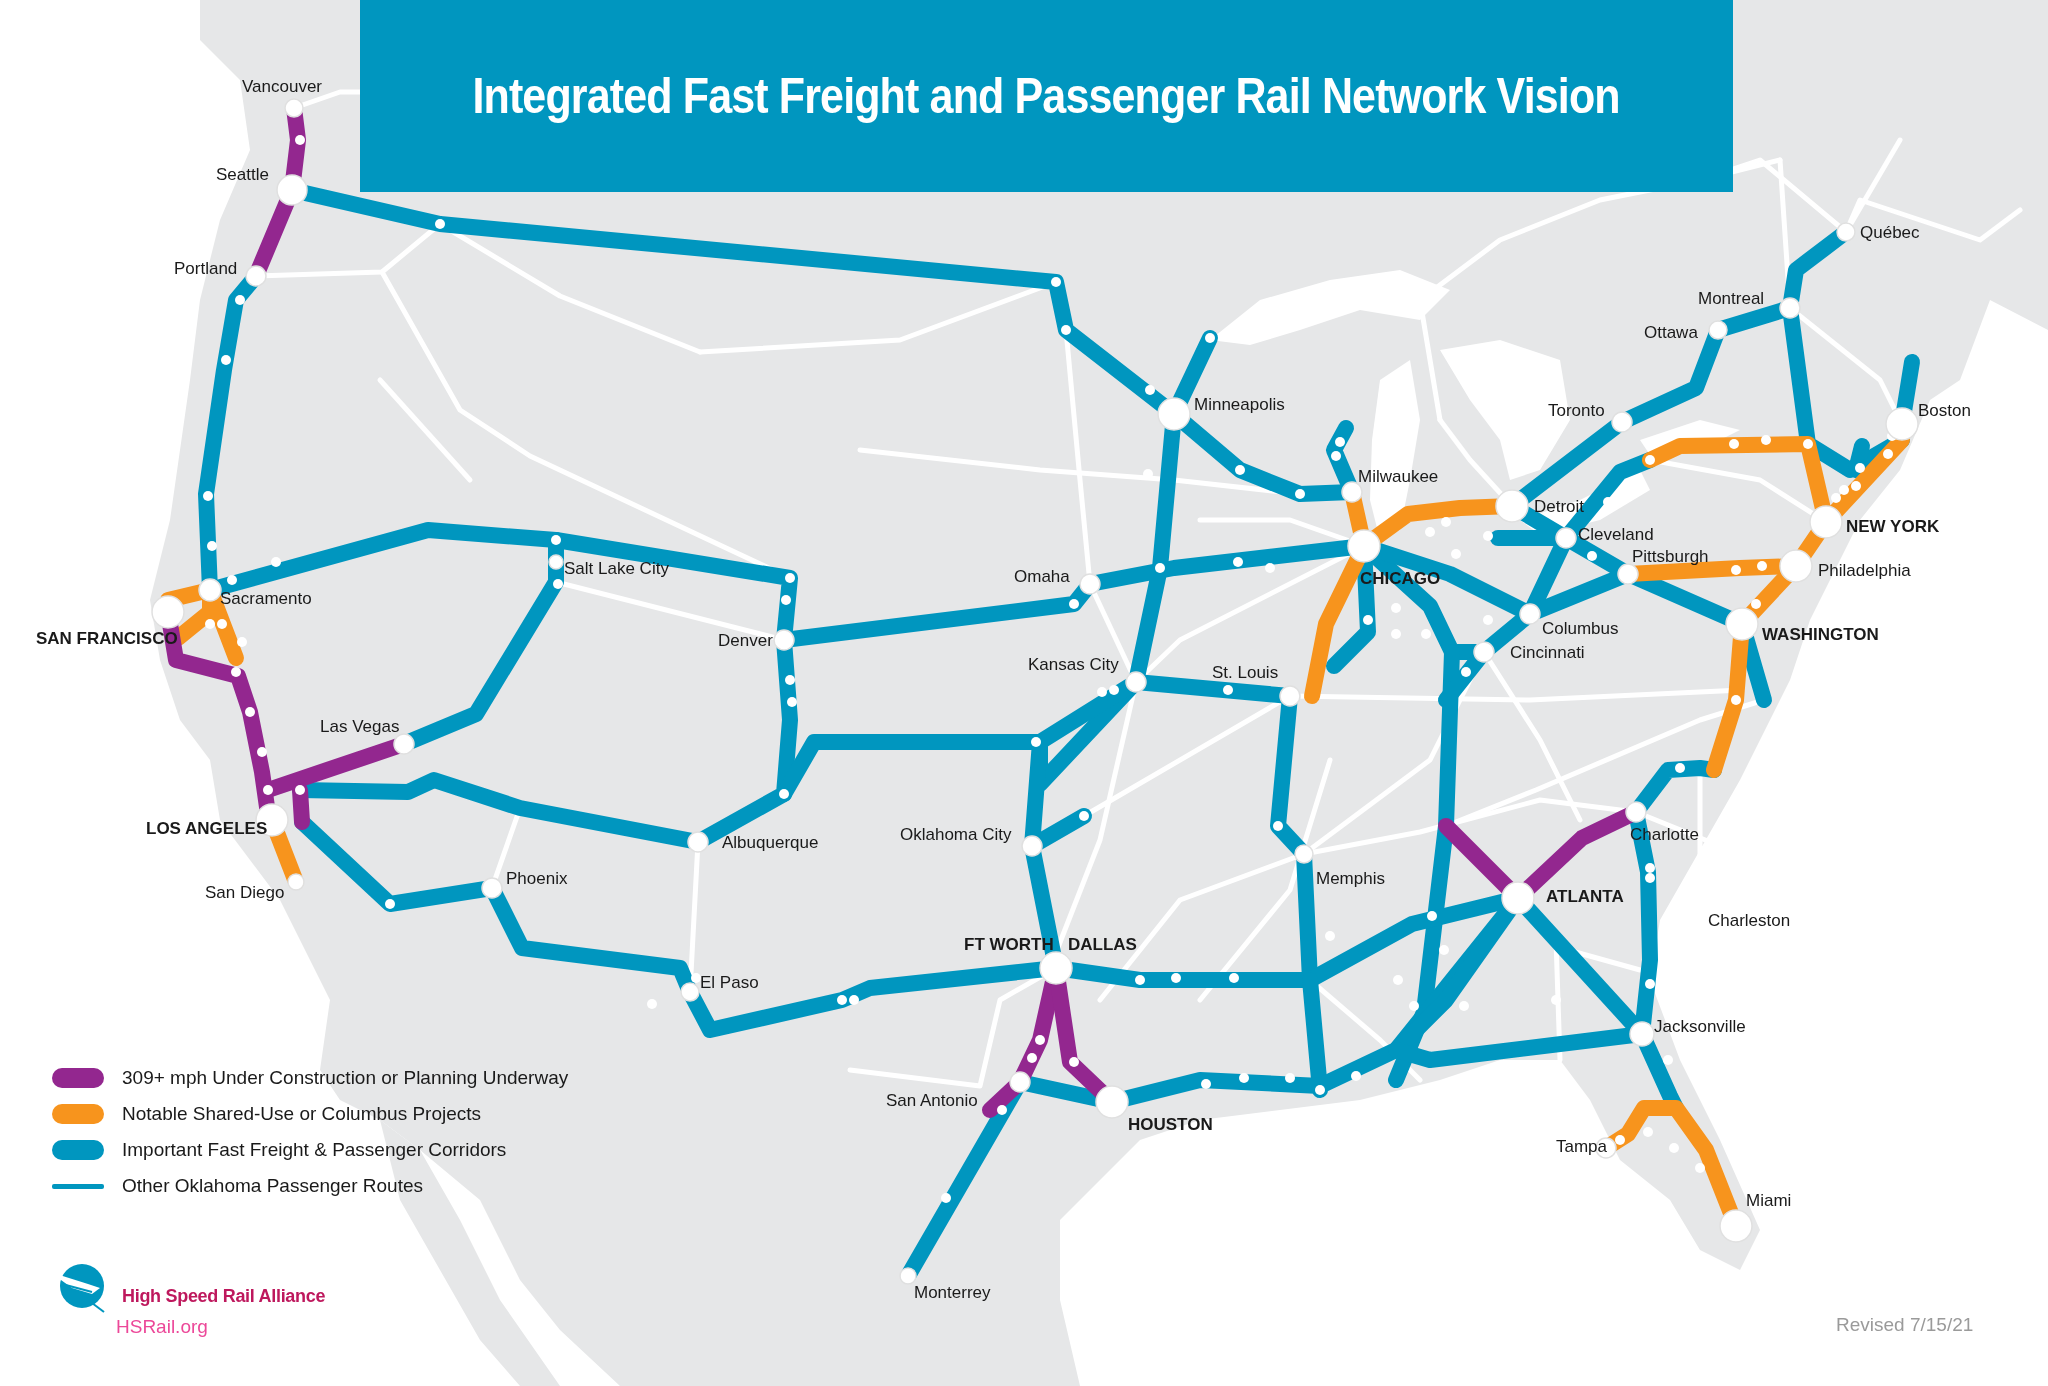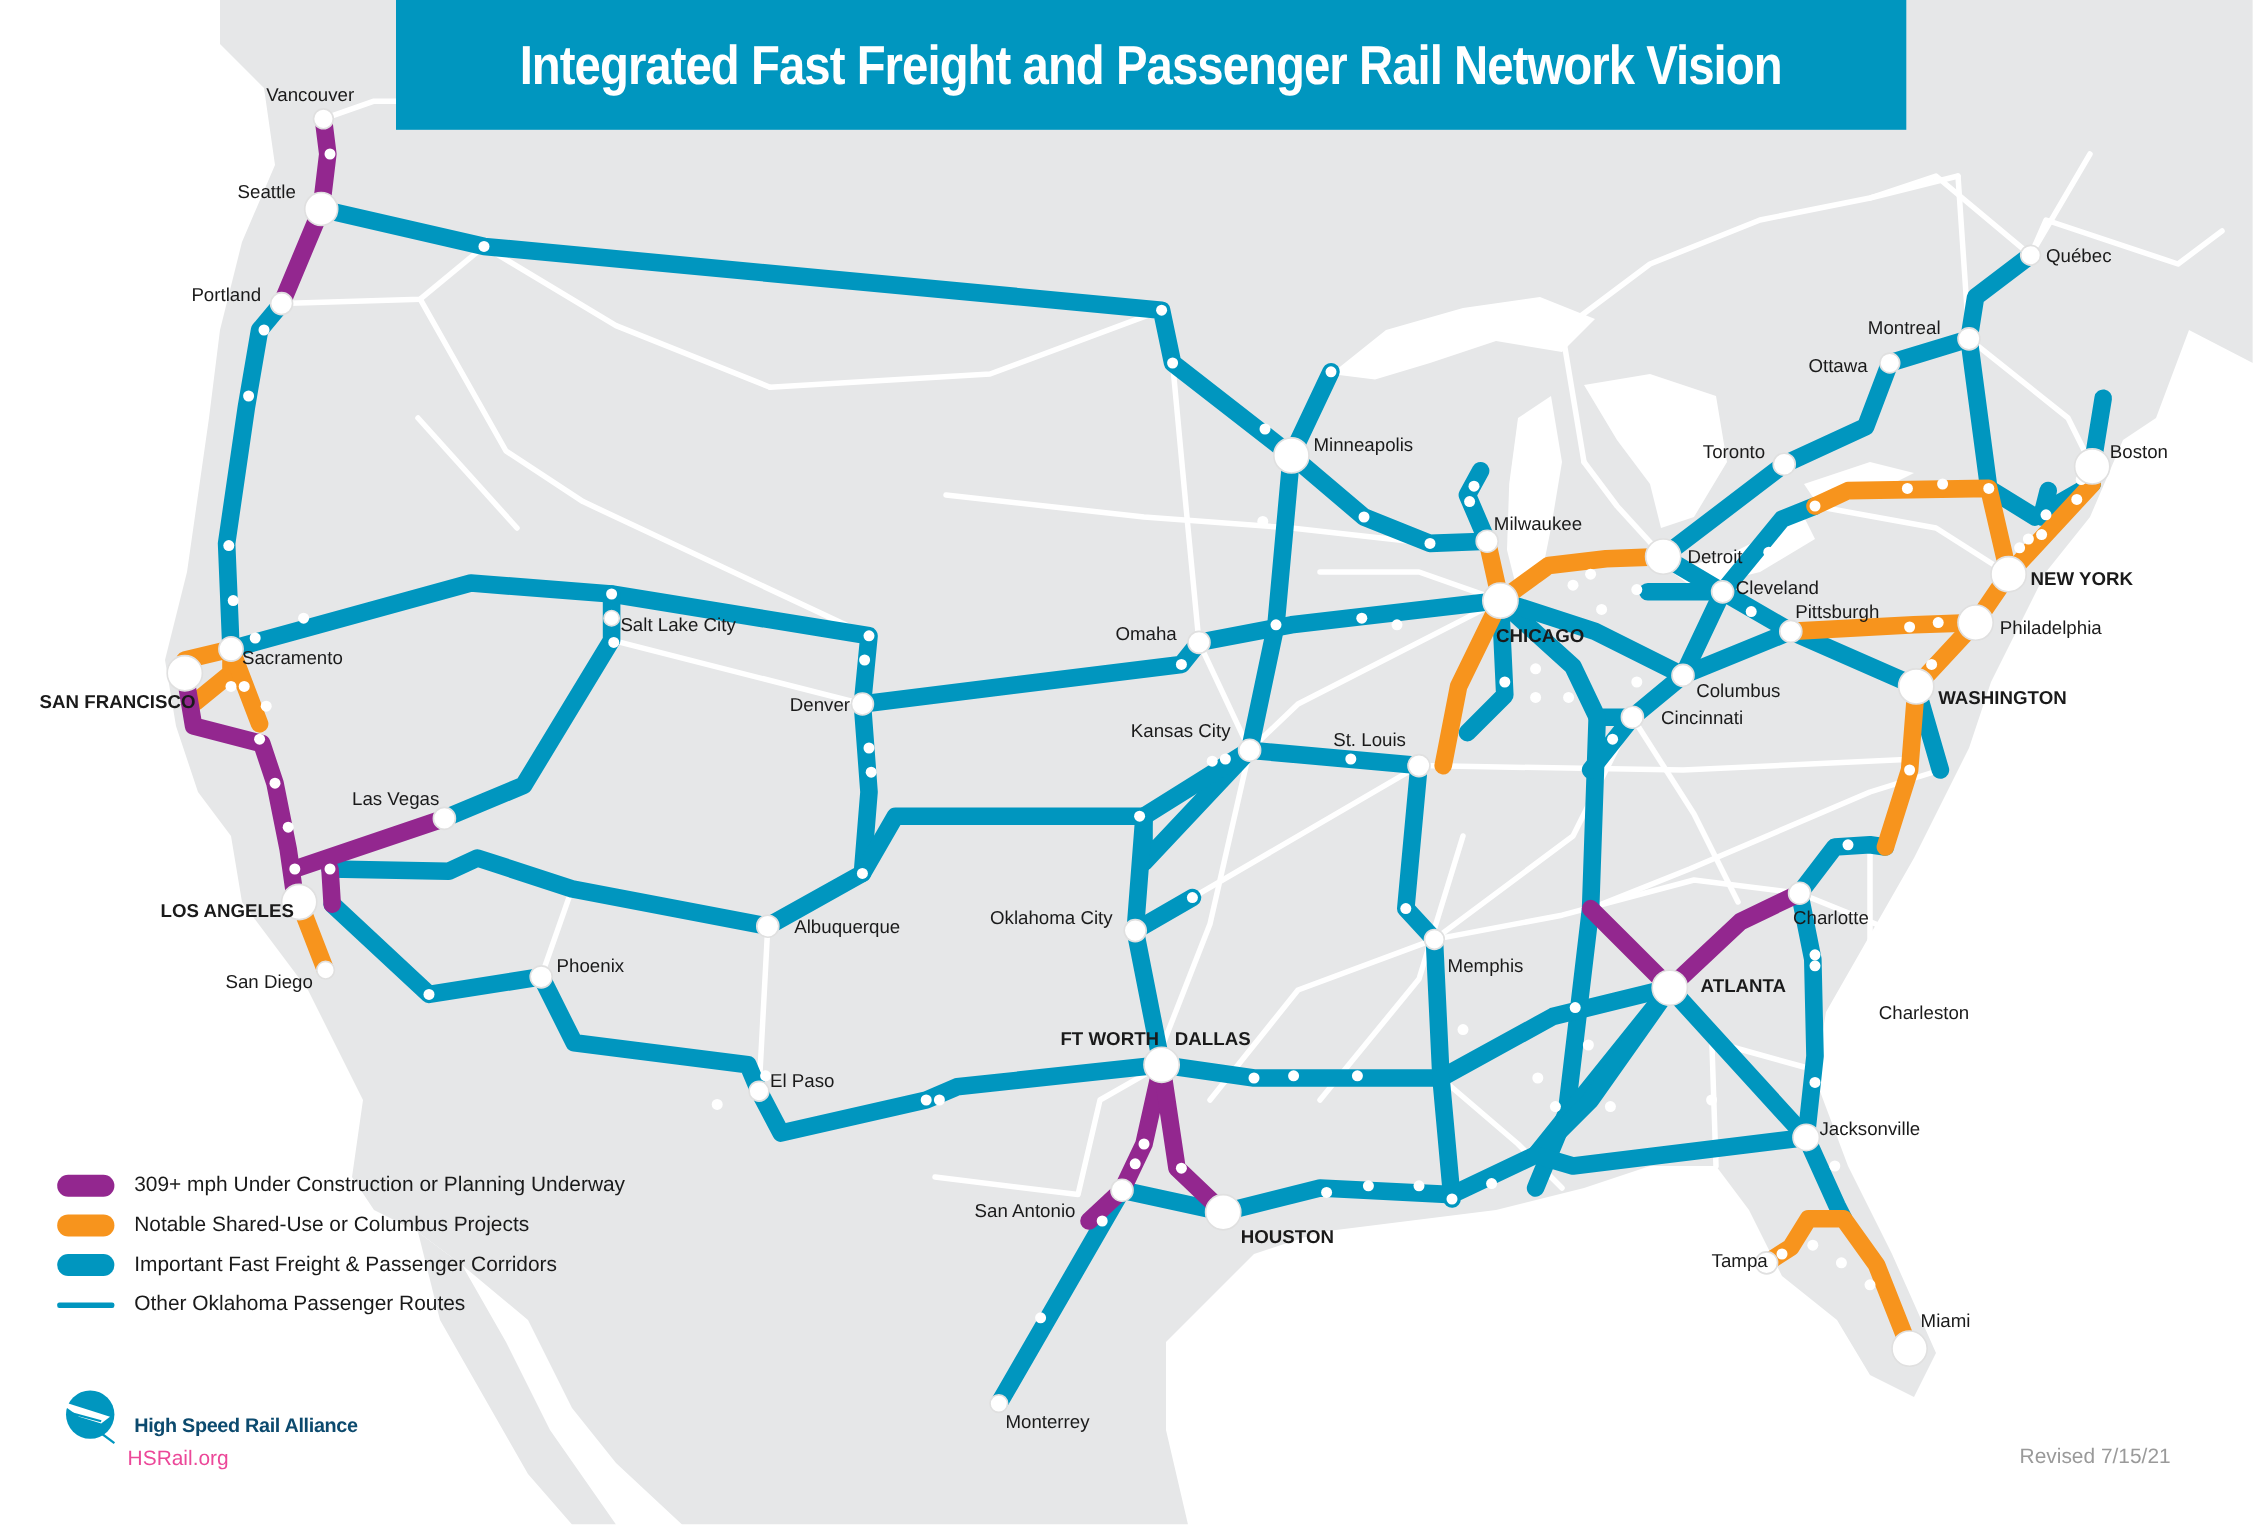--- a/index.html
+++ b/index.html
@@ -1,30 +1,30 @@
 <!DOCTYPE html>
 <html><head>
 <meta charset="utf-8">
 <style>
   html, body { margin: 0; padding: 0; background: #ffffff; }
   body { width: 2048px; height: 1386px; position: relative; overflow: hidden;
          font-family: "Liberation Sans", "DejaVu Sans", sans-serif; }
   #map { position: absolute; left: 0; top: 0; width: 2048px; height: 1386px; }
-  .title-box { position: absolute; left: 360px; top: 0; width: 1373px; height: 118px;
+  .title-box { position: absolute; left: 360px; top: 0; width: 1373px; height: 192px;
                background: #0096bf; display: flex; align-items: center; justify-content: center; }
   .title-text { color: #ffffff; font-family: "Liberation Sans", sans-serif; font-weight: bold;
                 font-size: 50px; letter-spacing: -1px; transform: scaleX(0.86); white-space: nowrap; }
   .legend { position: absolute; left: 52px; top: 1060px; }
   .legend-row { display: flex; align-items: center; height: 36px; }
   .legend-swatch { width: 52px; height: 20px; border-radius: 10px; margin-right: 18px; }
   .legend-swatch.thin { height: 5px; border-radius: 2px; }
   .legend-label { font-size: 19px; color: #1a1a1a; }
   .brand { position: absolute; left: 48px; top: 1262px; display: flex; align-items: center; }
   .brand-logo { width: 66px; height: 52px; margin-right: 8px; }
-  .brand-name { font-size: 18px; font-weight: bold; color: #0c4a6e; letter-spacing: -0.3px; margin-top: 16px; }
+  .brand-name { font-size: 18px; font-weight: bold; color: #be185d; letter-spacing: -0.3px; margin-top: 16px; }
   .brand-url { position: absolute; left: 116px; top: 1316px; font-size: 19px; color: #ec4899; }
   .revised { position: absolute; left: 1836px; top: 1314px; font-size: 19px; color: #9a9a9a; }
   .city-label { font-family: "Liberation Sans", sans-serif; font-size: 17px; fill: #1a1a1a; }
   .city-label.major { font-weight: bold; font-size: 17px; }
 </style>
 </head>
 <body>
 
 <svg id="map" viewBox="0 0 2048 1386" xmlns="http://www.w3.org/2000/svg">
 

